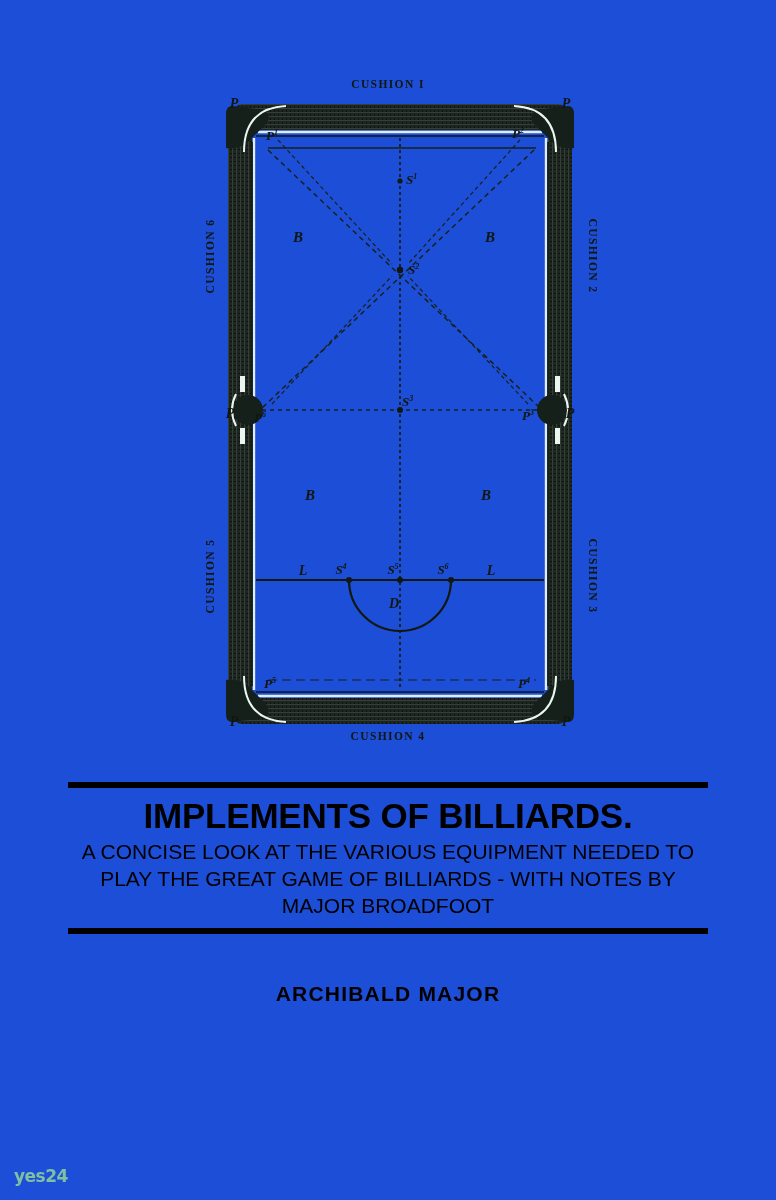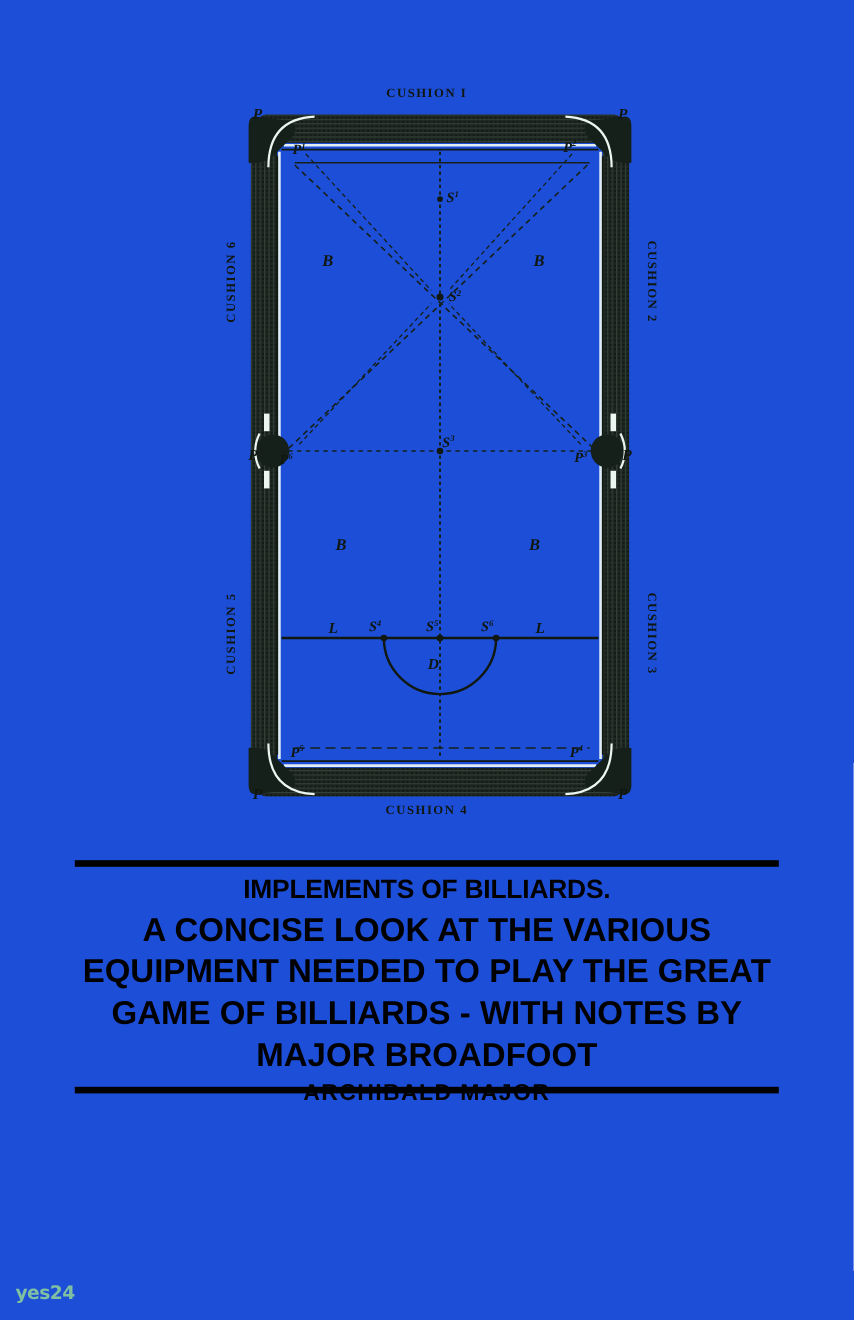--- a/index.html
+++ b/index.html
@@ -39,30 +39,30 @@
     text-align: center;
     color: #000;
   }
   .rule {
     height: 6px;
     background: #000;
     width: 100%;
   }
   .rule.bottom { margin-top: 2px; }
   #main-title {
-    font-size: 24px;
+    font-size: 35px;
     font-weight: bold;
     letter-spacing: -0.2px;
     line-height: 1.12;
     margin: 8px 0 4px 0;
     white-space: nowrap;
   }
   #subtitle {
-    font-size: 30px;
-    font-weight: bold;
+    font-size: 21px;
+    font-weight: normal;
     line-height: 1.27;
     margin: 0 0 9px 0;
     padding: 0 2px;
   }
   #author {
     position: absolute;
     left: 68px;
     top: 982px;
     width: 640px;
     text-align: center;

